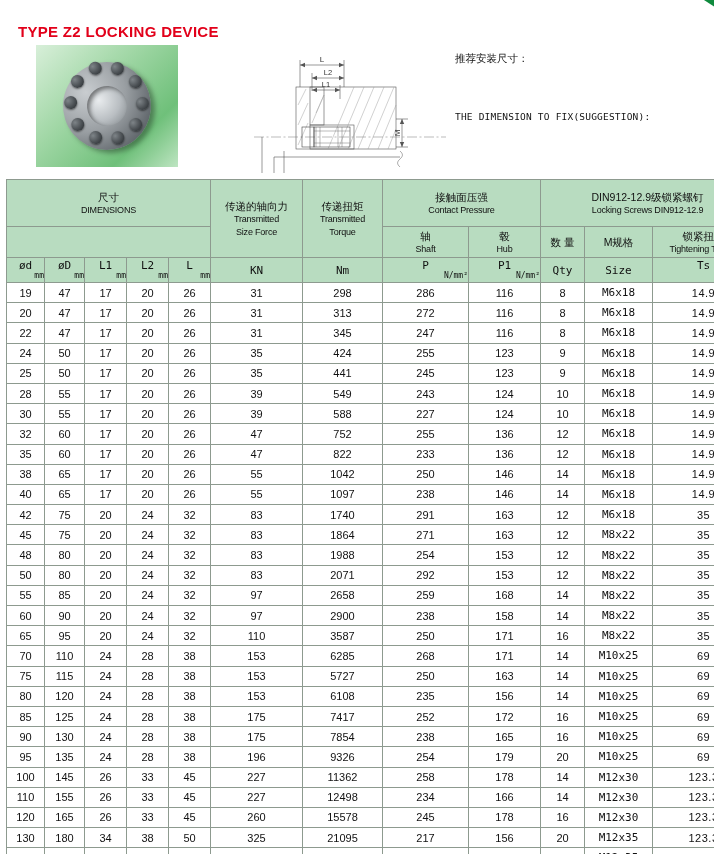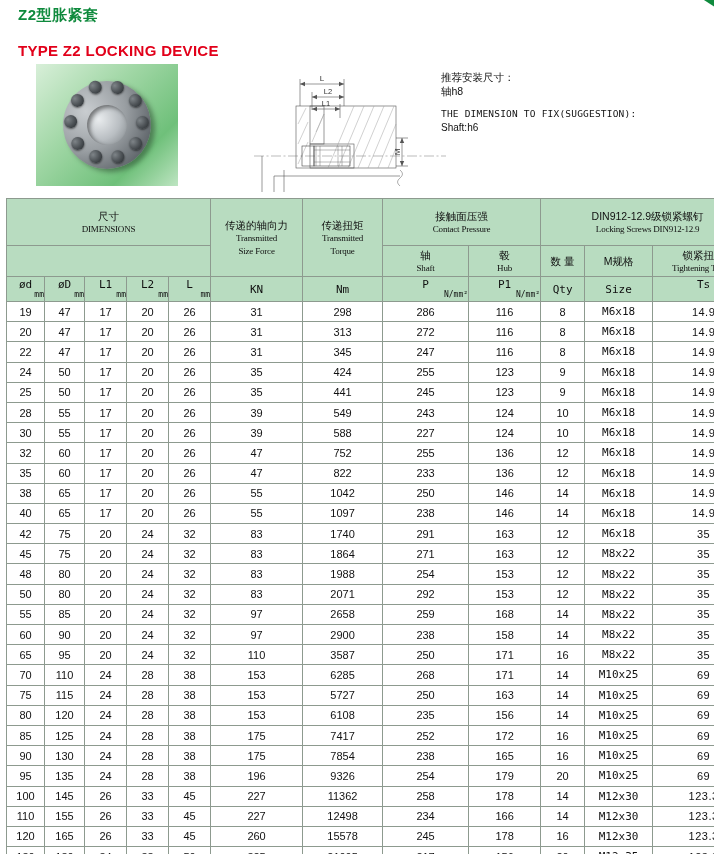--- a/index.html
+++ b/index.html
@@ -114,38 +114,39 @@
   .drawing {
     position: absolute;
     left: 250px;
     top: 2px;
     width: 200px;
     height: 126px;
   }
 
   .notes {
     position: absolute;
-    left: 441px;
+    left: 455px;
     top: 6px;
     width: 244px;
   }
   .note-cn {
     font-size: 10.5px;
     line-height: 14px;
     color: #111;
   }
   .note-gap {
     height: 9px;
   }
   .note-en {
     font-family: "DejaVu Sans Mono", monospace;
     font-size: 9.5px;
     line-height: 14px;
     color: #111;
     letter-spacing: 0.2px;
+    margin-top: 36px;
   }
   .note-en.small {
     font-family: "Liberation Sans", sans-serif;
     font-size: 10px;
     letter-spacing: 0;
   }
 
   
   .table-wrap {
     padding: 0 6px;
@@ -167,21 +168,21 @@
     background: #b8dcc0;
     color: #101010;
     font-weight: normal;
   }
   .hd-cn {
     font-size: 10.5px;
     line-height: 14px;
     display: block;
   }
   .hd-en {
-    font-family: Liberation Serif, serif;
+    font-family: Liberation Sans, sans-serif;
     font-size: 9px;
     line-height: 13px;
     display: block;
     letter-spacing: -0.2px;
   }
   .hd-top { height: 46px; }
   .hd-mid { height: 30px; }
   .hd-unit { height: 24px; }
   .unit-main {
     font-family: "DejaVu Sans Mono", monospace;
@@ -211,21 +212,20 @@
   }
 </style>
 </head>
 <body>
 
 <div class="corner-deco">
   <div class="wedge"></div>
 </div>
 
 <div class="title-block">
-  <div class="title-cn">Z2型胀紧套</div>
   <div class="title-en">TYPE Z2 LOCKING DEVICE</div>
 </div>
 
 <div class="hero">
 
   <div class="photo-panel">
     <div class="ring-wrap">
       <div class="ring-body"></div>
       <div class="bolt" style="left:46px; top:6px;"></div>
       <div class="bolt" style="left:67px; top:13px;"></div>
@@ -308,24 +308,22 @@
       </g>
       <text x="72" y="15" font-size="8" fill="#333" text-anchor="middle" font-family="Liberation Sans, sans-serif">L</text>
       <text x="78" y="28" font-size="7.5" fill="#333" text-anchor="middle" font-family="Liberation Sans, sans-serif">L2</text>
       <text x="76" y="40" font-size="7.5" fill="#333" text-anchor="middle" font-family="Liberation Sans, sans-serif">L1</text>
       <text x="150" y="86" font-size="8" fill="#333" text-anchor="middle" font-family="Liberation Sans, sans-serif" transform="rotate(-90 150 86)">M</text>
     </svg>
   </div>
 
   <div class="notes">
     <div class="note-cn">推荐安装尺寸：</div>
-    <div class="note-cn">轴h8</div>
     <div class="note-gap"></div>
     <div class="note-en">THE DIMENSION TO FIX(SUGGESTION):</div>
-    <div class="note-en small">Shaft:h6</div>
   </div>
 </div>
 
 <div class="table-wrap">
   <table class="spec">
     <colgroup>
       <col style="width:38px">
         <col style="width:40px">
         <col style="width:42px">
       <col style="width:42px">

